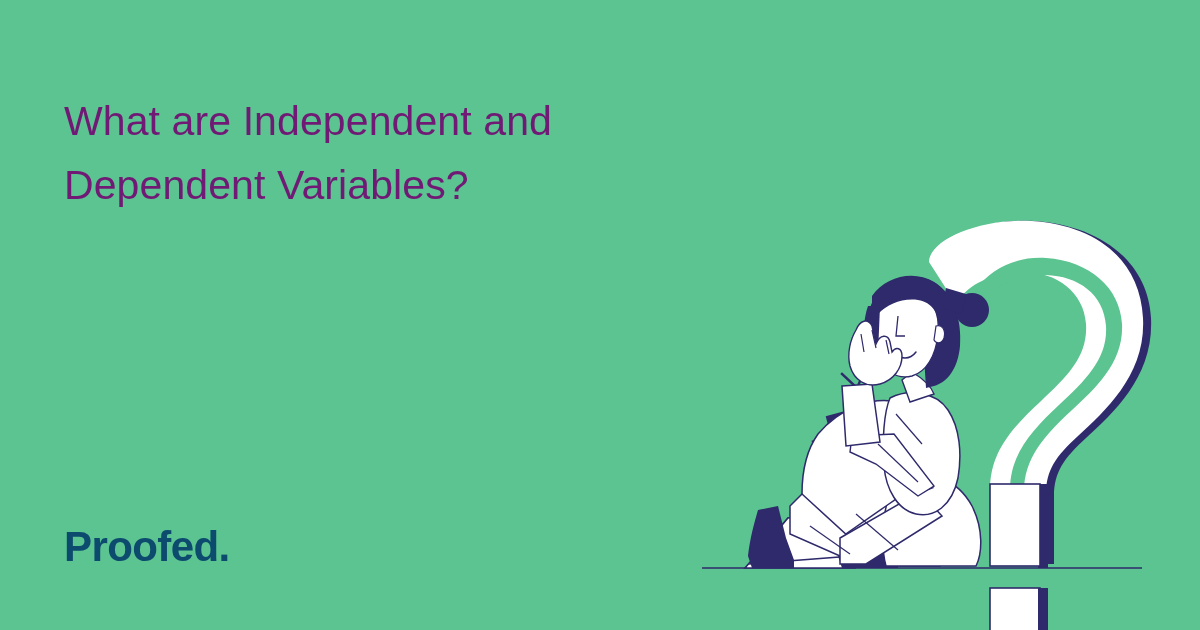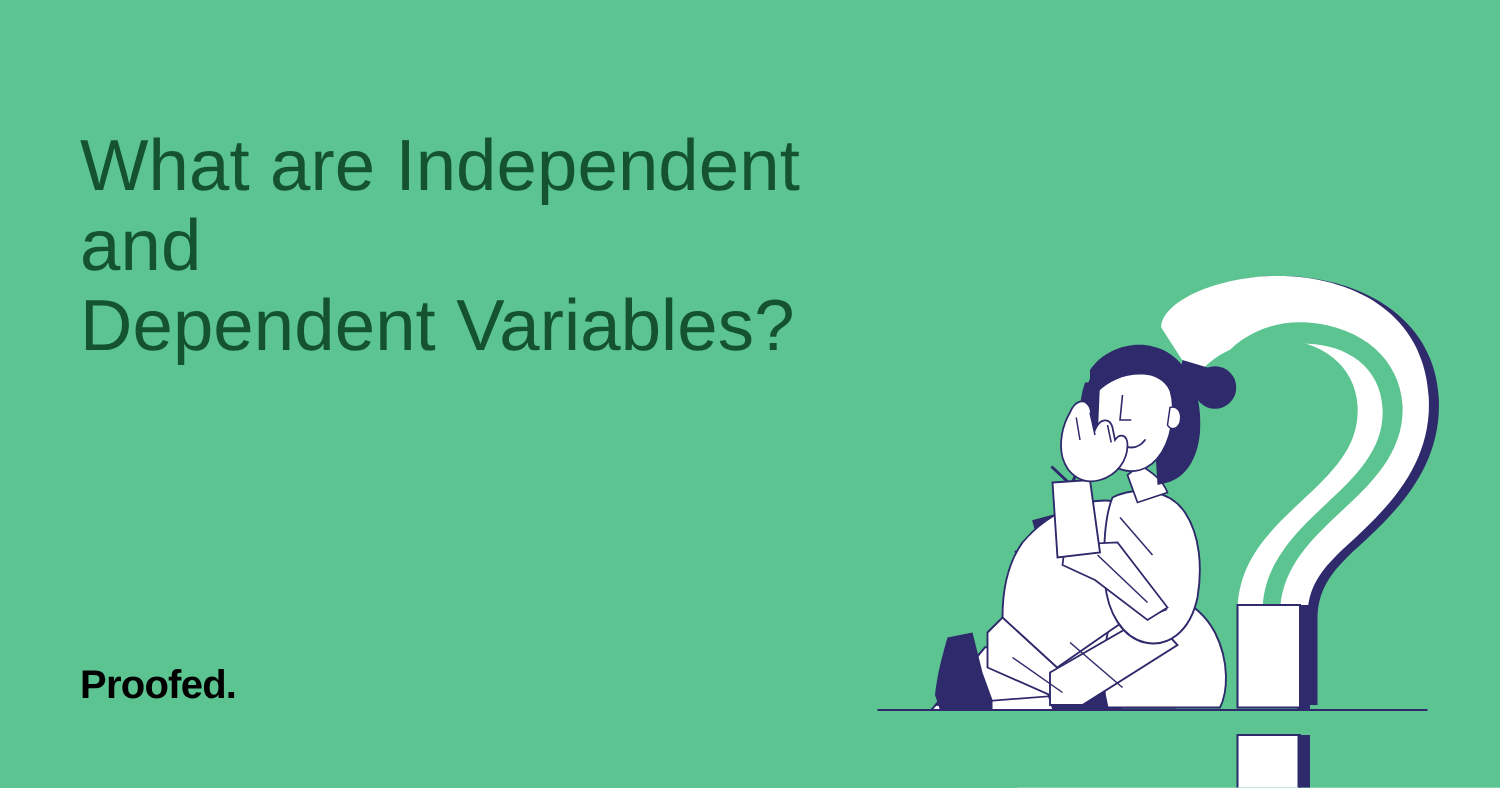--- a/index.html
+++ b/index.html
@@ -18,37 +18,37 @@
     background: #5BC490;
     overflow: hidden;
   }
 
   
   .headline {
     position: absolute;
     left: 64px;
     top: 62px;
     width: 660px;
-    color: #14532d;
+    color: #701a75;
     font-family: "Liberation Sans", sans-serif;
-    font-size: 58px;
+    font-size: 41px;
     font-weight: 300;
     line-height: 64px;
     letter-spacing: 0.1px;
     white-space: pre-line;
   }
 
   
   .logo {
     position: absolute;
     left: 64px;
     top: 524px;
-    color: #000000;
+    color: #0c4a6e;
     font-family: "Liberation Sans", sans-serif;
-    font-size: 32px;
+    font-size: 42px;
     font-weight: 600;
     letter-spacing: -0.6px;
     line-height: 46px;
   }
 
   
   .illustration {
     position: absolute;
     left: 690px;
     top: 238px;

